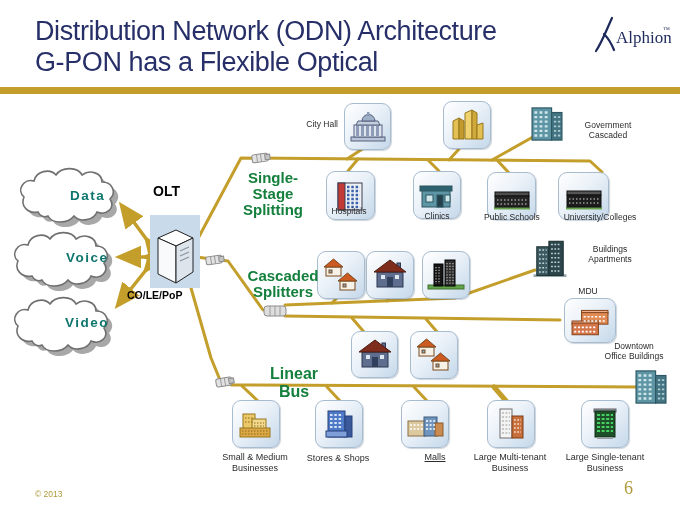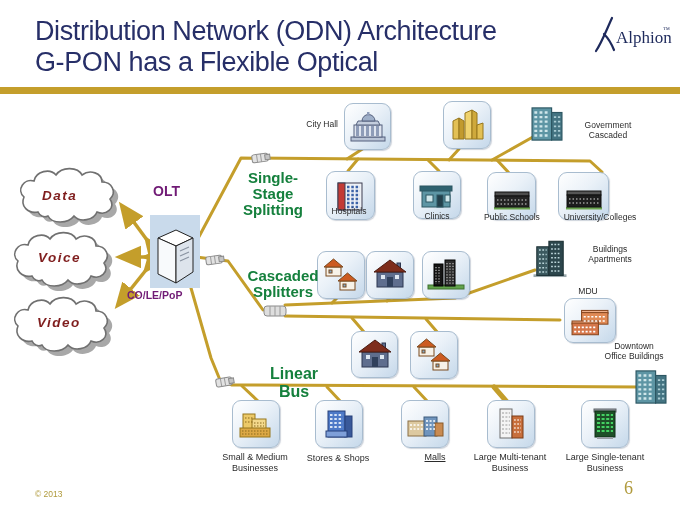--- a/index.html
+++ b/index.html
@@ -5,29 +5,29 @@
   html,body{margin:0;padding:0;background:#ffffff;}
   .slide{position:relative;width:680px;height:510px;background:#ffffff;overflow:hidden;
          font-family:"Liberation Sans", sans-serif;}
   .abs{position:absolute;}
   .title{left:35px;top:16px;font-size:27px;line-height:31px;letter-spacing:-0.4px;
          color:#272F68;z-index:5;}
   .rule{left:0;top:87px;width:680px;height:7px;background:#C49E2B;z-index:4;}
   .seclabel{font-weight:bold;color:#15803d;text-align:center;z-index:6;}
   .nlabel{font-size:8.5px;color:#2b2b2b;text-align:center;line-height:10px;z-index:6;}
   .nlabel.big{font-size:9px;line-height:10.5px;}
-  .cloudtxt{font-size:13.5px;font-weight:bold;font-style:italic;color:#7f1d1d;
-            letter-spacing:1.5px;z-index:6;}
+  .cloudtxt{font-size:13.5px;font-weight:bold;color:#0f766e;
+            letter-spacing:1.5px;z-index:6;margin-left:28px;}
   .tile{position:absolute;border:1px solid #a8bccf;border-radius:9px;z-index:3;
         background:linear-gradient(135deg,#ffffff 0%,#eaf1f8 45%,#c5d8ea 100%);
         box-shadow:1px 1px 1px rgba(60,80,110,.25);display:flex;align-items:center;justify-content:center;}
   .tile.bare{border:none;background:transparent;box-shadow:none;}
   .footer{color:#b09a3c;z-index:6;}
   svg.layer{position:absolute;left:0;top:0;z-index:2;}
-  .olt-label{font-weight:bold;color:#701a75;z-index:6;text-align:right;}
+  .olt-label{font-weight:bold;color:#000000;z-index:6;text-align:right;}
 </style>
 </head>
 <body>
 
 <div class="slide">
 
   <div class="abs title">
     <div>Distribution Network (ODN) Architecture</div>
     <div>G-PON has a Flexible Optical</div>
   </div>

